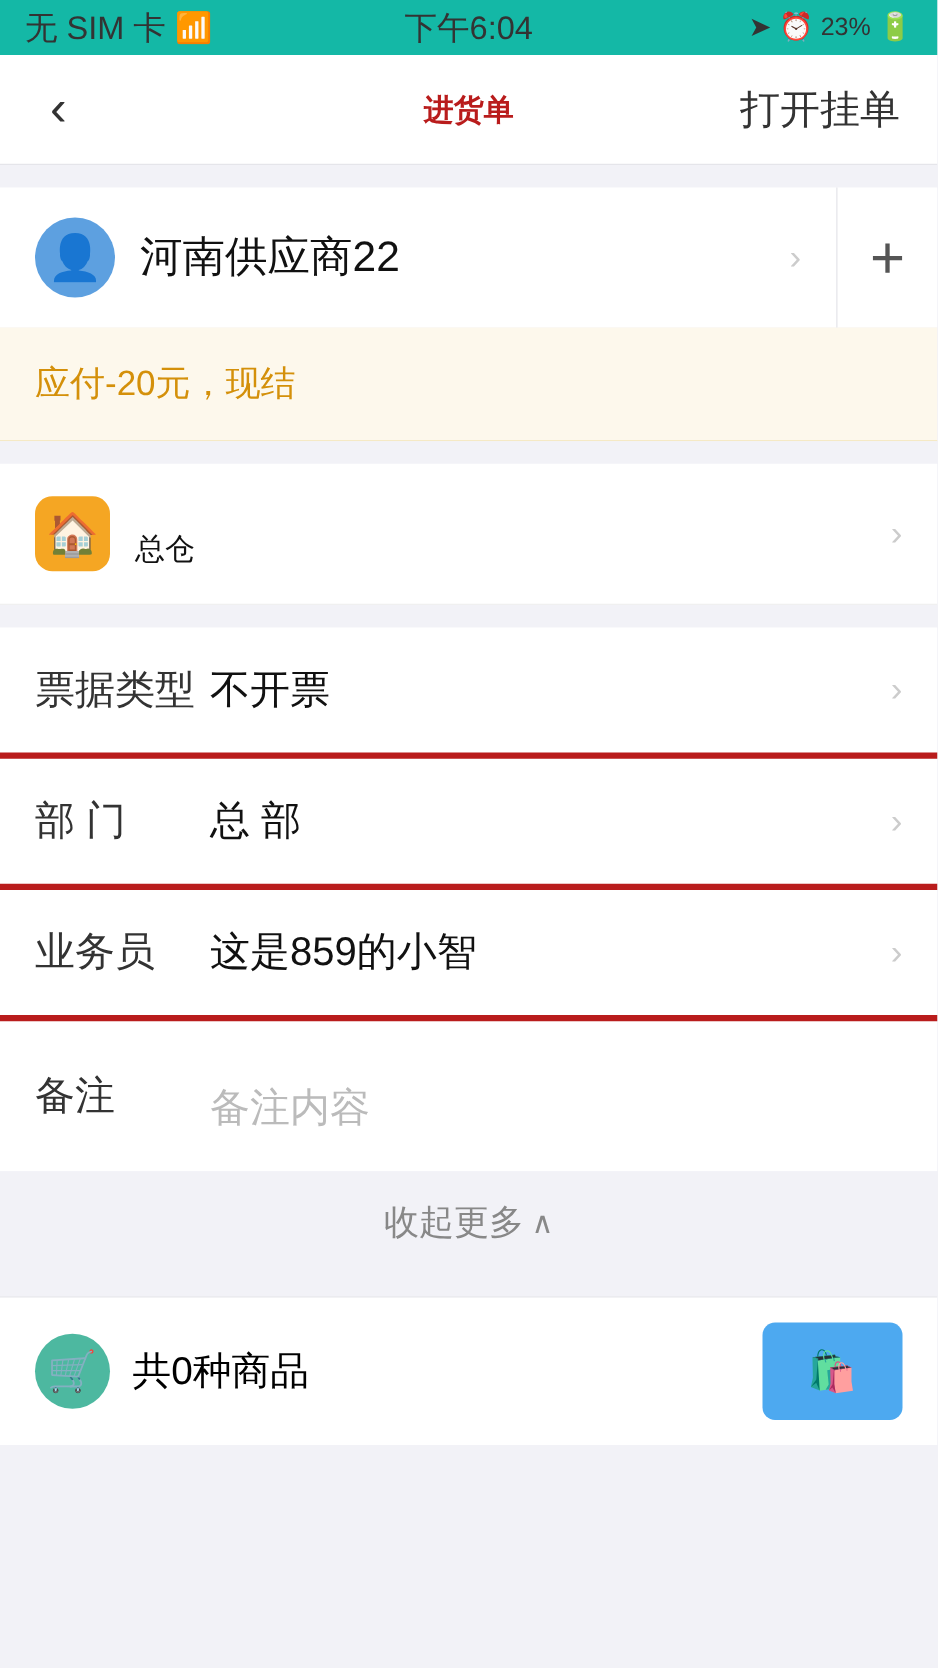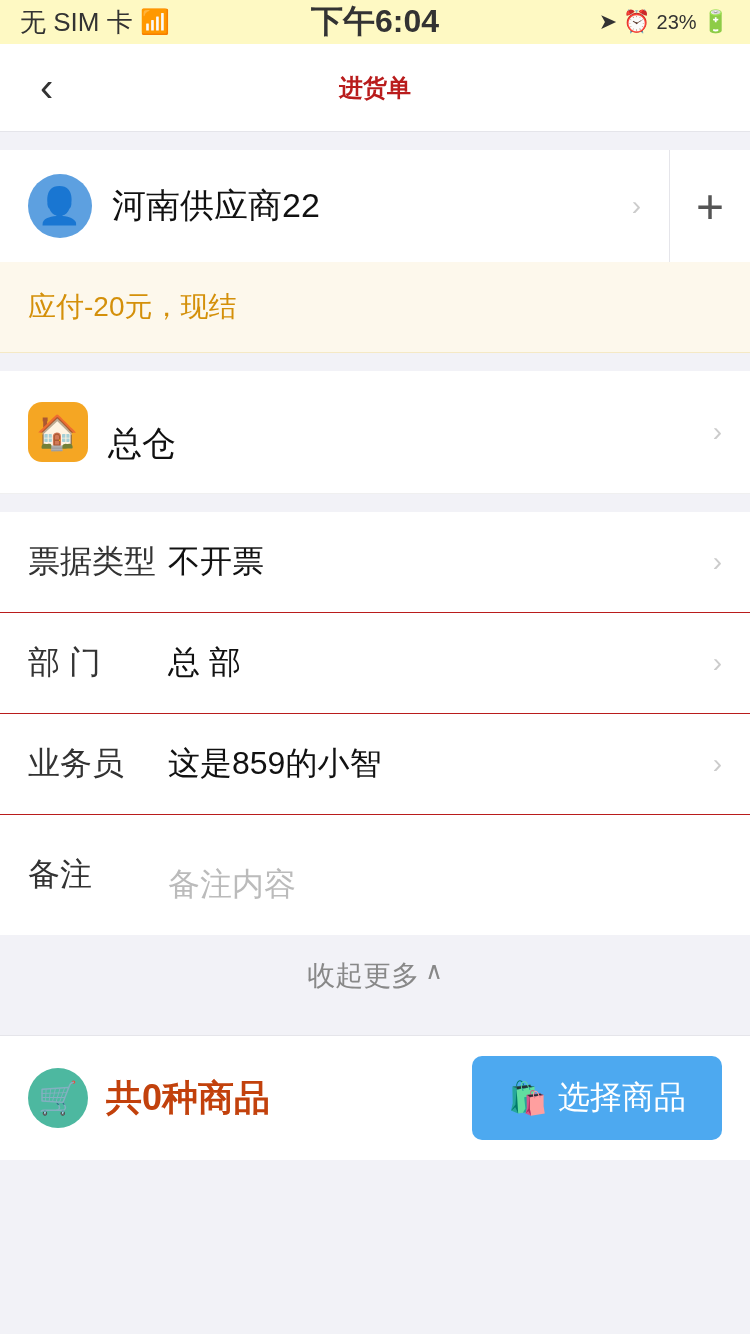--- a/index.html
+++ b/index.html
@@ -11,37 +11,37 @@
       background: #f2f2f7;
       font-family: -apple-system, "PingFang SC", "Helvetica Neue", Arial, sans-serif;
       font-size: 32px;
       color: #333;
     }
 
     
     .status-bar {
       width: 100%;
       height: 44px;
-      background: #fef9c3;
+      background: #14b8a6;
       display: flex;
       align-items: center;
       justify-content: space-between;
       padding: 0 20px;
       font-size: 28px;
       font-weight: 500;
     }
     .status-left {
       display: flex;
       align-items: center;
       gap: 8px;
       font-size: 26px;
     }
     .status-center {
-      font-size: 32px;
-      font-weight: 700;
+      font-size: 26px;
+      font-weight: 400;
       position: absolute;
       left: 50%;
       transform: translateX(-50%);
     }
     .status-right {
       display: flex;
       align-items: center;
       gap: 6px;
       font-size: 24px;
     }
@@ -139,35 +139,35 @@
       align-items: center;
       justify-content: center;
       margin-right: 20px;
       flex-shrink: 0;
     }
     .warehouse-emoji {
       font-size: 34px;
     }
     .row-label {
       flex: 1;
-      font-size: 34px;
+      font-size: 24px;
       color: #111;
       margin-top: 24px;
     }
 
     
     .form-section {
       background: #fff;
       margin-top: 18px;
     }
     .form-row {
       display: flex;
       align-items: center;
       padding: 28px 28px;
-      border-bottom: 1px solid #b91c1c;
+      border-bottom: 5px solid #b91c1c;
       min-height: 90px;
     }
     .form-row:last-child {
       border-bottom: none;
     }
     .form-label {
       font-size: 32px;
       color: #333;
       min-width: 130px;
     }
@@ -182,21 +182,21 @@
       font-size: 32px;
       color: #bbb;
       padding-left: 10px;
       margin-top: 20px;
     }
 
     
     .collapse-row {
       background: #f2f2f7;
       display: flex;
-      align-items: flex-start;
+      align-items: center;
       justify-content: center;
       padding: 22px 0;
       font-size: 28px;
       color: #888;
       cursor: pointer;
     }
     .collapse-arrow {
       margin-left: 6px;
       font-size: 24px;
     }
@@ -219,23 +219,22 @@
       justify-content: center;
       margin-right: 18px;
       flex-shrink: 0;
     }
     .product-icon-svg {
       color: #fff;
       font-size: 32px;
     }
     .product-count-text {
       flex: 1;
-      font-size: 36px;
-      color: #c2410c;
-      font-weight: bold;
+      font-size: 31px;
+      color: #000000;
     }
     .select-product-btn {
       background: #4da9f0;
       color: #fff;
       border: none;
       border-radius: 10px;
       padding: 20px 36px;
       font-size: 32px;
       display: flex;
       align-items: center;
@@ -297,20 +296,21 @@
     <span style="font-size:22px;">➤</span>
     <span style="font-size:22px;">⏰</span>
     <span style="font-size:20px;">23%</span>
     <span style="font-size:22px;">🔋</span>
   </div>
 </div>
 
 <div class="nav-bar nav-bar-relative">
   <span class="nav-back">‹</span>
   <span class="nav-title">进货单</span>
+  <span class="nav-action">打开挂单</span>
 </div>
 
 <div class="section-gap"></div>
 
 <div class="supplier-add-separator">
   <div class="supplier-main">
     <div class="supplier-avatar">
       <span class="avatar-person">👤</span>
     </div>
     <span class="supplier-name">河南供应商22</span>
@@ -371,17 +371,16 @@
 
 <div class="section-gap"></div>
 
 <div class="bottom-action">
   <div class="product-count-icon">
     <span class="product-icon-svg">🛒</span>
   </div>
   <span class="product-count-text">共0种商品</span>
   <button class="select-product-btn">
     <span>🛍️</span>
-    <span>选择商品</span>
   </button>
 </div>
 
 <div class="content-bg"></div>
 
 </body></html>

